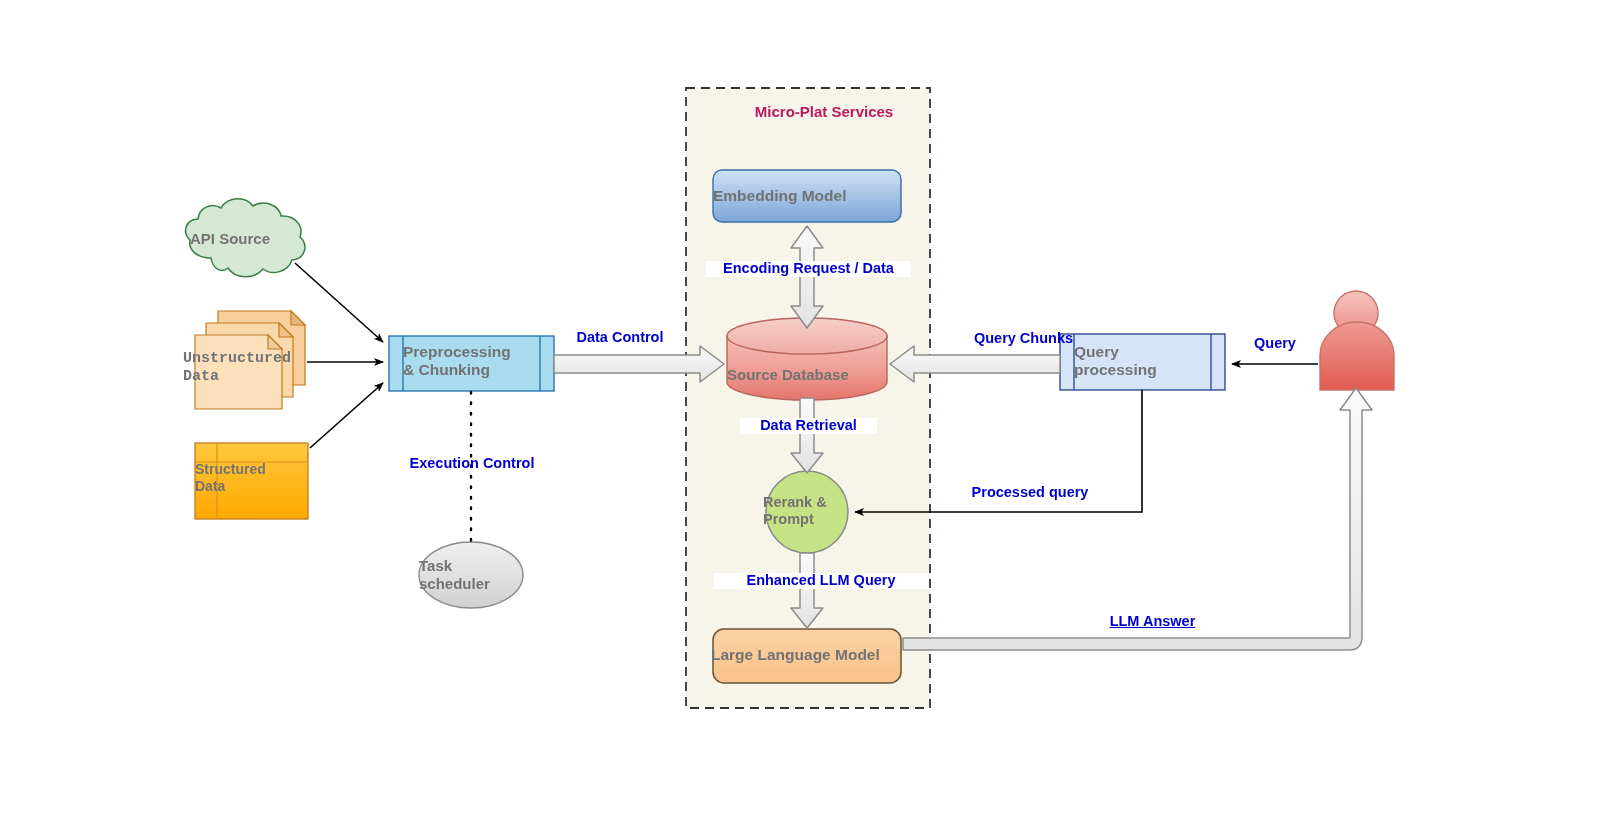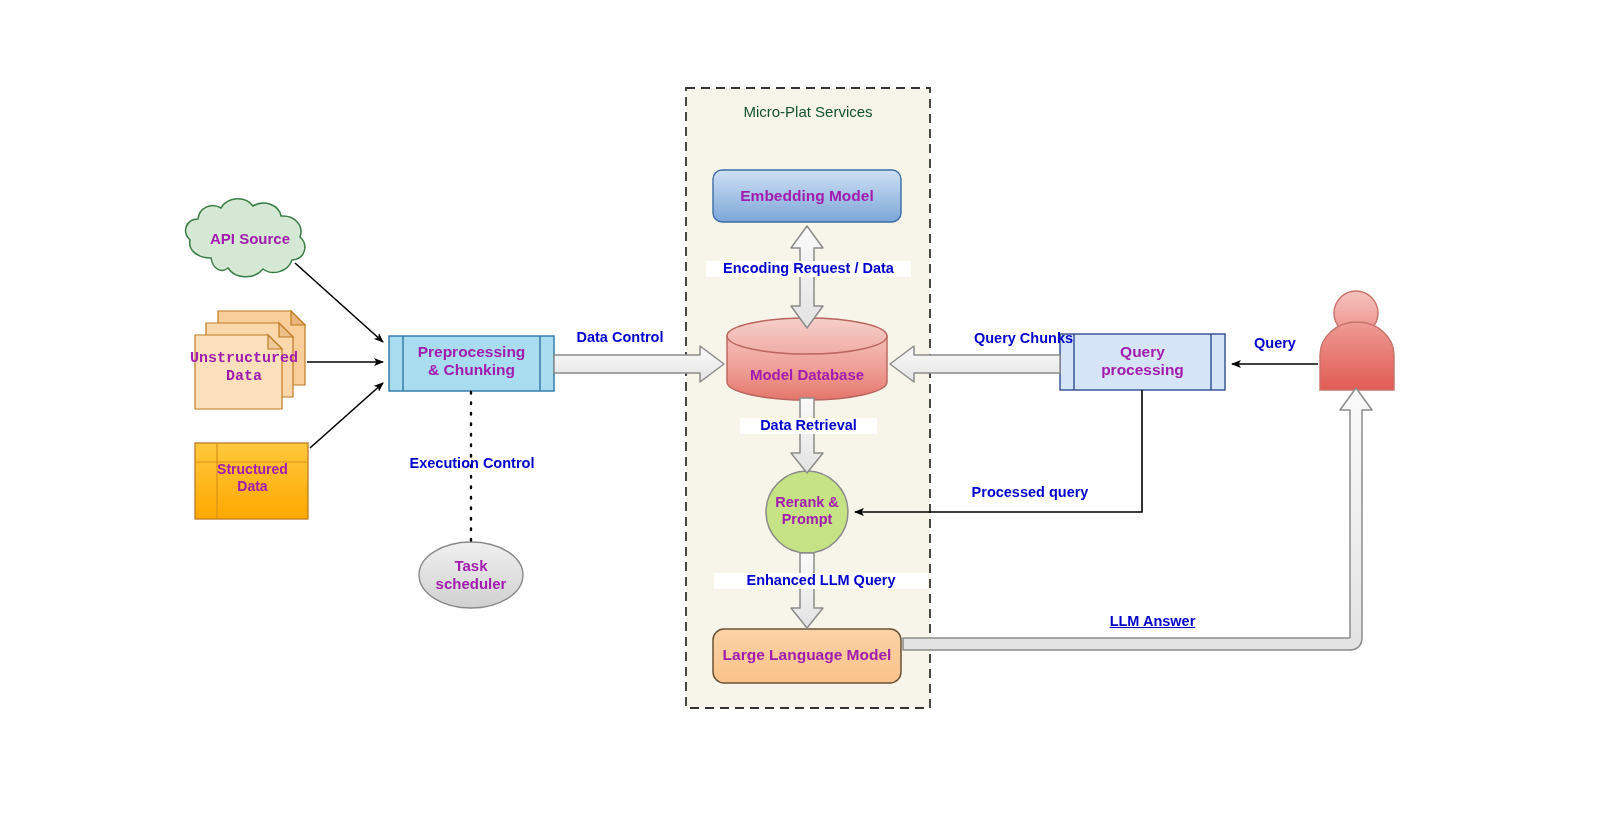--- a/index.html
+++ b/index.html
@@ -20,45 +20,45 @@
   }
   #svg-layer {
     position: absolute;
     left: 0;
     top: 0;
     width: 1600px;
     height: 840px;
   }
   .node-label {
     position: absolute;
-    color: #a21caf;
+    color: #737373;
     font-weight: bold;
-    text-align: center;
     line-height: 1.18;
     pointer-events: none;
     white-space: pre-line;
   }
   .edge-label {
     position: absolute;
     color: #0000CC;
     font-weight: bold;
     font-size: 14.5px;
     text-align: center;
     background: #ffffff;
     line-height: 1.1;
     white-space: nowrap;
   }
   .edge-label.nobg { background: transparent; }
   .group-title {
     position: absolute;
-    color: #14532d;
-    font-weight: normal;
+    color: #be185d;
+    font-weight: bold;
     font-size: 15px;
     text-align: center;
     white-space: nowrap;
+    padding-left: 16px;
   }
 </style>
 </head>
 <body>
 
 <div id="canvas">
 
   <svg id="svg-layer" viewBox="0 0 1600 840" xmlns="http://www.w3.org/2000/svg">
     <defs>
       <linearGradient id="gradEmbed" x1="0" y1="0" x2="0" y2="1">
@@ -246,21 +246,21 @@
 Data</div>
 
   <div class="node-label" style="left:403px; top:343px; width:137px; font-size:15.5px;">Preprocessing
 &amp; Chunking</div>
 
   <div class="node-label" style="left:419px; top:557px; width:104px; font-size:15px;">Task
 scheduler</div>
 
   <div class="node-label" style="left:713px; top:187px; width:188px; font-size:15.5px;">Embedding Model</div>
 
-  <div class="node-label" style="left:727px; top:366px; width:160px; font-size:15px;">Model Database</div>
+  <div class="node-label" style="left:727px; top:366px; width:160px; font-size:15px;">Source Database</div>
 
   <div class="node-label" style="left:763px; top:494px; width:88px; font-size:14.5px;">Rerank &amp;
 Prompt</div>
 
   <div class="node-label" style="left:711px; top:646px; width:192px; font-size:15.5px;">Large Language Model</div>
 
   <div class="node-label" style="left:1074px; top:343px; width:137px; font-size:15.5px;">Query
 processing</div>
 
   <div class="edge-label nobg" style="left:555px; top:330px; width:130px;">Data Control</div>

